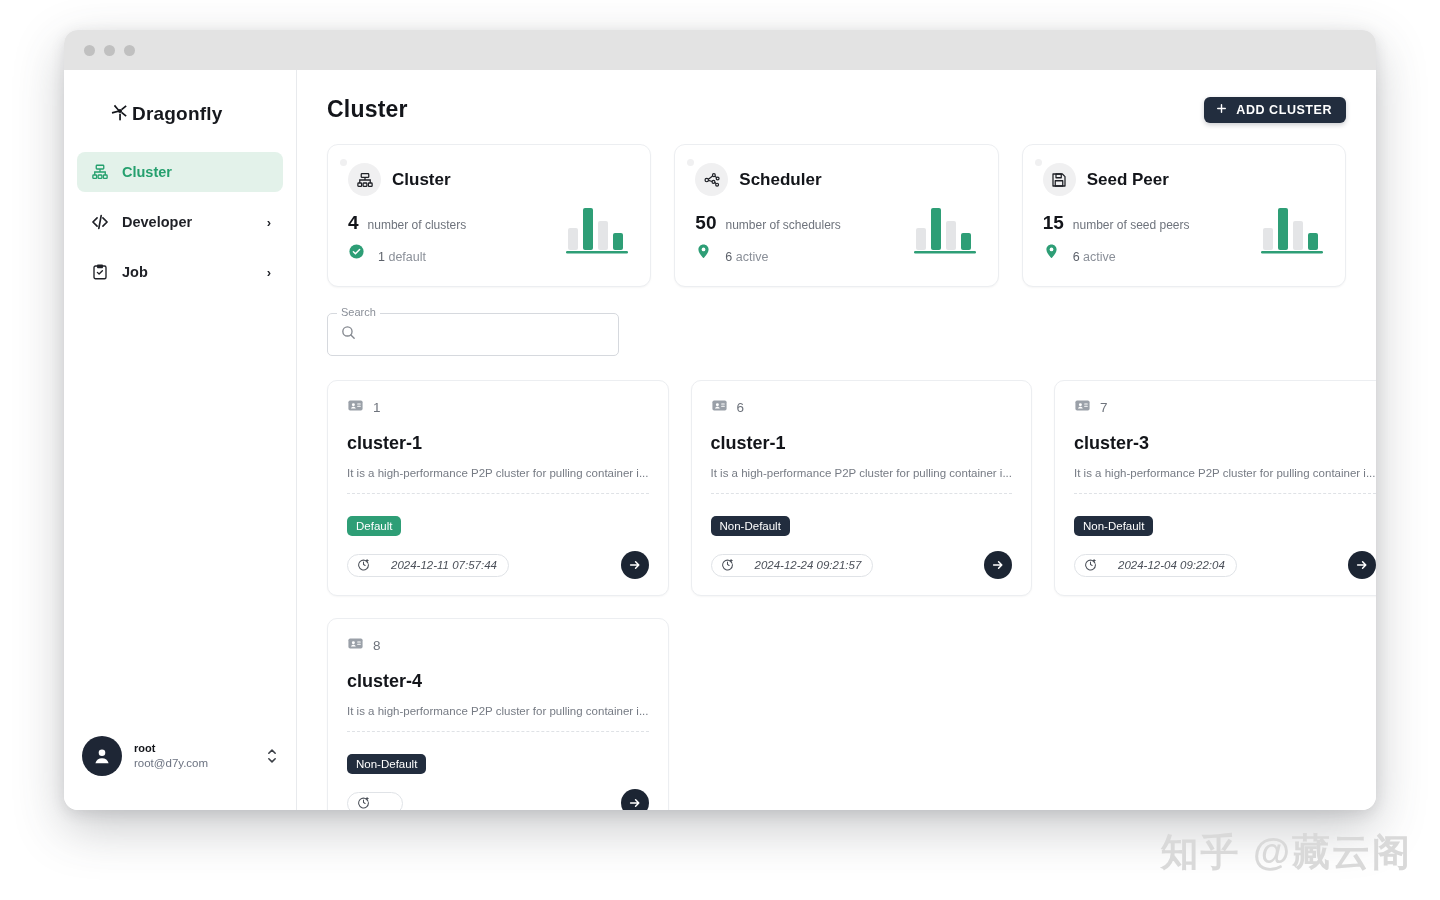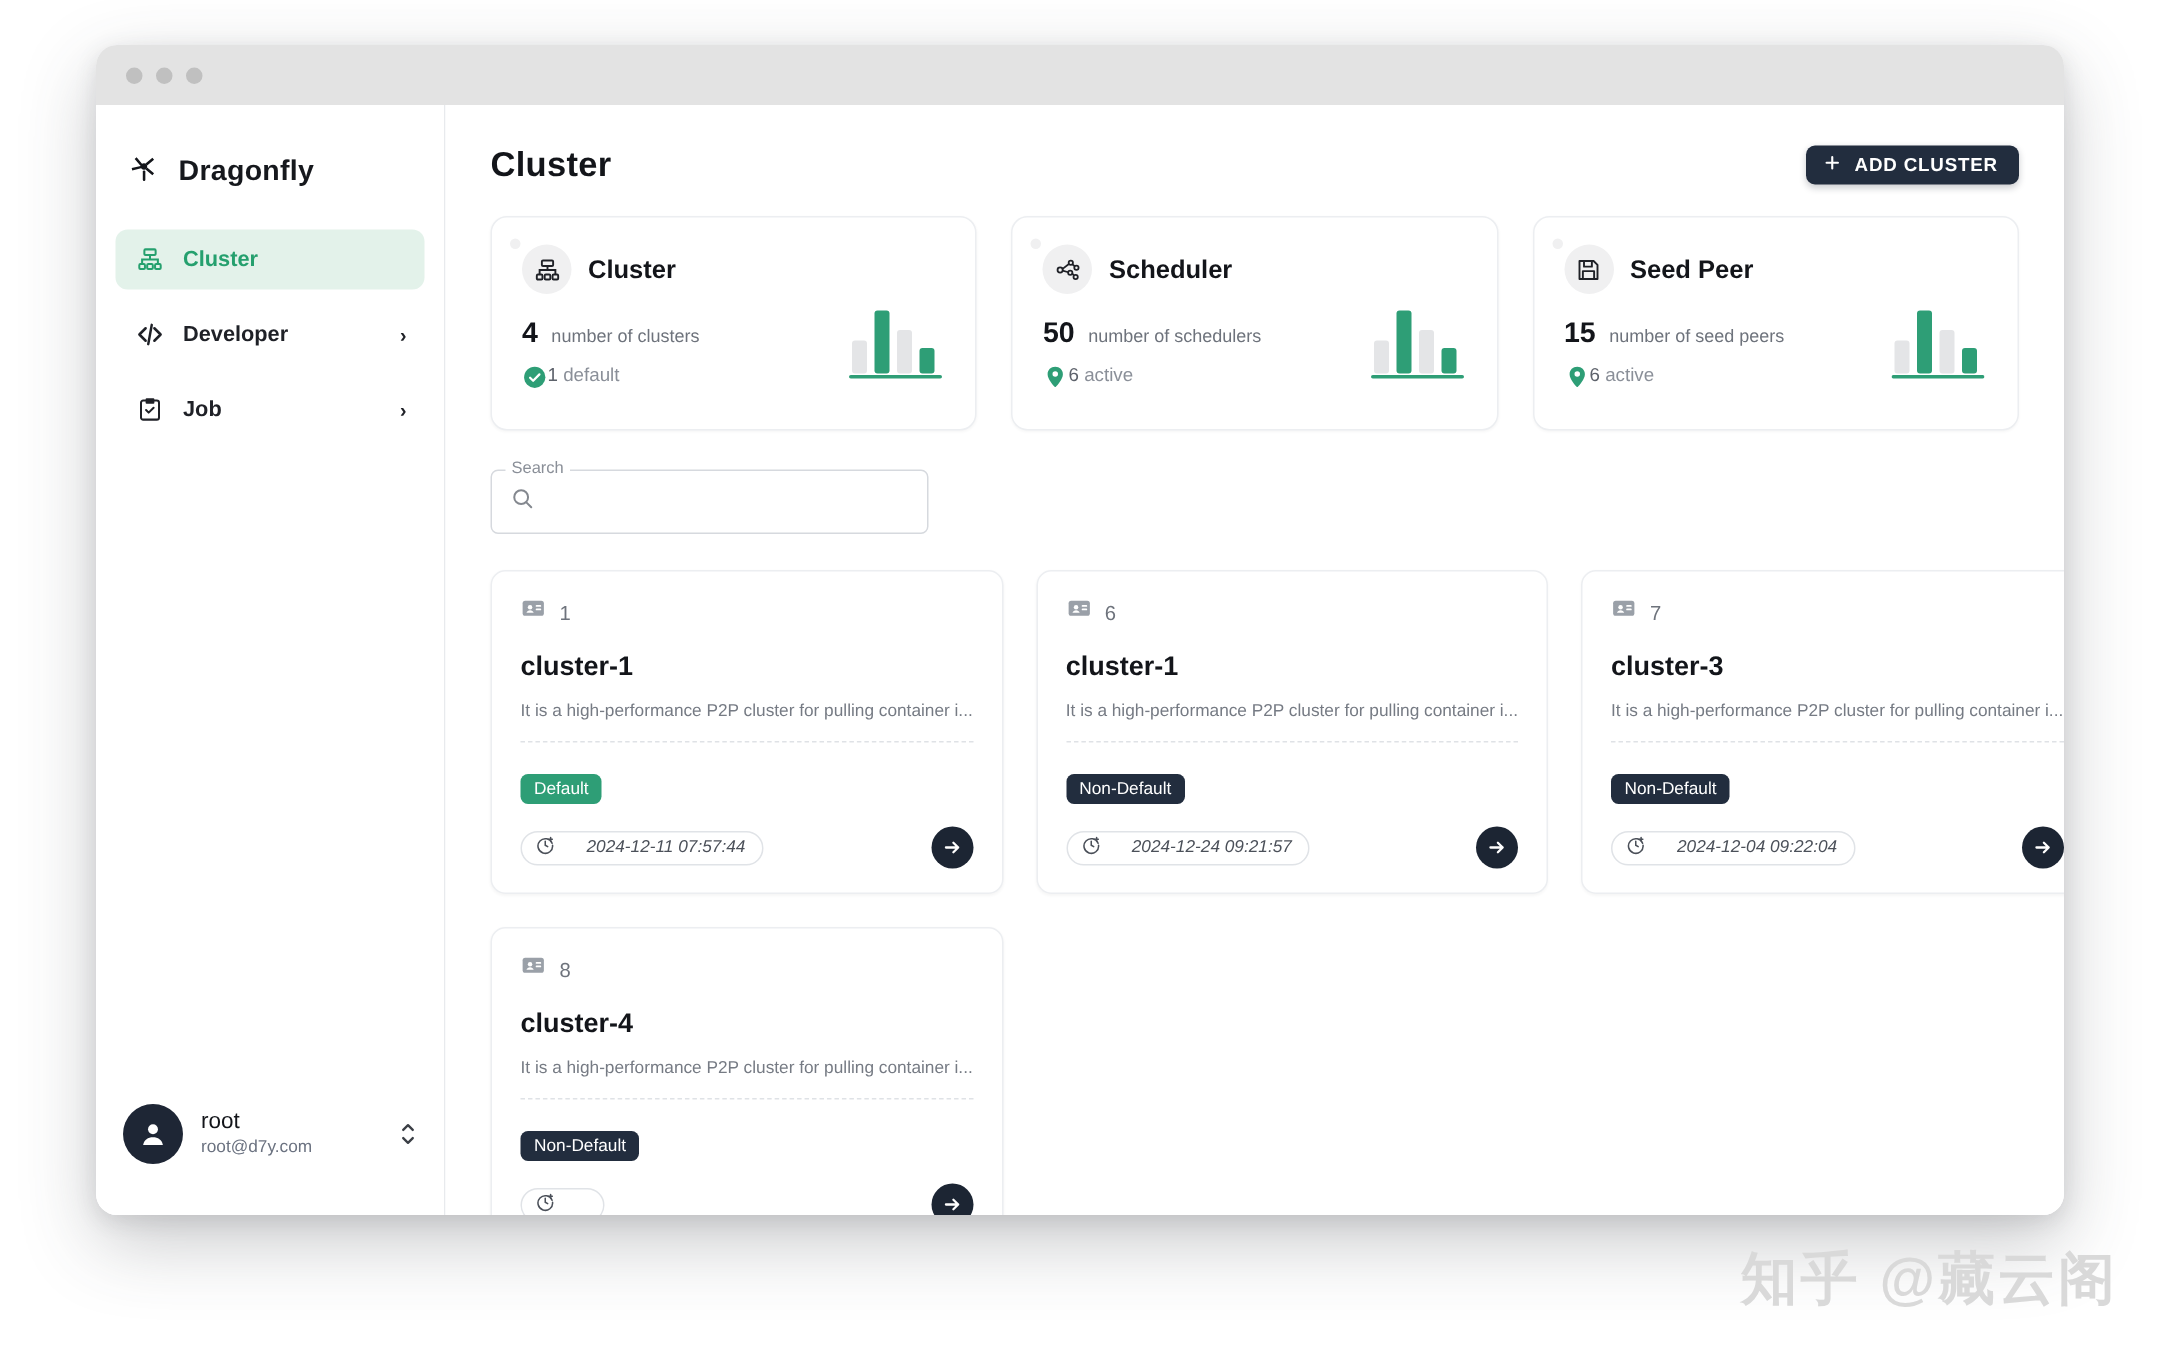--- a/index.html
+++ b/index.html
@@ -31,22 +31,23 @@
   .body-row { display: flex; height: 740px; }
 
   
   .sidebar {
     width: 233px; flex: 0 0 233px;
     border-right: 1px solid #e8eaed;
     background: #fff;
     position: relative;
   }
   .brand {
-    display: flex; align-items: center; gap: 11px;
+    display: flex; align-items: center; 
     padding: 30px 0 0 20px;
+    margin-left: 24px;
   }
   .brand-name { font-size: 19px; font-weight: 700; color: #16181d; letter-spacing: .2px; }
 
   .nav { margin-top: 24px; padding: 0 13px; }
   .nav-item {
     display: flex; align-items: center; gap: 12px;
     height: 40px; padding: 0 13px;
     border-radius: 8px; margin-bottom: 10px;
     color: #1f2127; font-size: 14.5px; font-weight: 600;
     cursor: pointer; position: relative;
@@ -61,21 +62,21 @@
   .user-box {
     position: absolute; left: 0; right: 0; bottom: 34px;
     display: flex; align-items: center; gap: 12px;
     padding: 0 18px;
   }
   .avatar {
     width: 40px; height: 40px; border-radius: 50%;
     background: #1e2635; display: flex; align-items: center; justify-content: center;
     flex: 0 0 40px;
   }
-  .user-name { font-size: 15px; font-weight: 400; color: #13151a; line-height: 1.35; }
+  .user-name { font-size: 11px; font-weight: 700; color: #13151a; line-height: 1.35; }
   .user-mail { font-size: 11.5px; color: #6b7280; line-height: 1.35; }
   .updown { margin-left: auto; display:flex; flex-direction:column; align-items:center; color:#3b3f46; }
 
   
   .main { flex: 1; background: #fff; padding: 26px 30px 0 30px; overflow: hidden; position: relative; }
   .main-head { display: flex; align-items: center; justify-content: space-between; }
   .page-title { font-size: 23px; font-weight: 700; color: #13151a; letter-spacing: .2px; }
   .add-btn {
     background: #222d3e; color: #fff;
     border: none; border-radius: 6px;
@@ -101,21 +102,21 @@
     position: relative; flex: 0 0 33px;
   }
   .stat-badge::before {
     content:""; position: absolute; left: -8px; top: -4px;
     width: 7px; height: 7px; border-radius: 50%; background: #f0f0f1;
   }
   .stat-title { font-size: 17px; font-weight: 700; color: #13151a; }
   .stat-row1 { display: flex; align-items: baseline; gap: 9px; margin-top: 16px; }
   .stat-num { font-size: 19px; font-weight: 700; color: #13151a; }
   .stat-lbl { font-size: 12px; color: #6e737c; }
-  .stat-row2 { display: flex; align-items: flex-start; gap: 0; margin-top: 9px; }
+  .stat-row2 { display: flex; align-items: flex-end; gap: 13px; margin-top: 9px; }
   .stat-sub { font-size: 12.5px; color: #8a8f98; }
   .stat-sub b { color: #5d626b; font-weight: 400; }
   .spark { position: absolute; right: 22px; bottom: 28px; }
 
   
   .search-wrap { margin-top: 26px; width: 292px; position: relative; }
   .search-field {
     height: 43px; border: 1px solid #d6d9de; border-radius: 5px;
     display: flex; align-items: center; padding: 0 12px;
   }

